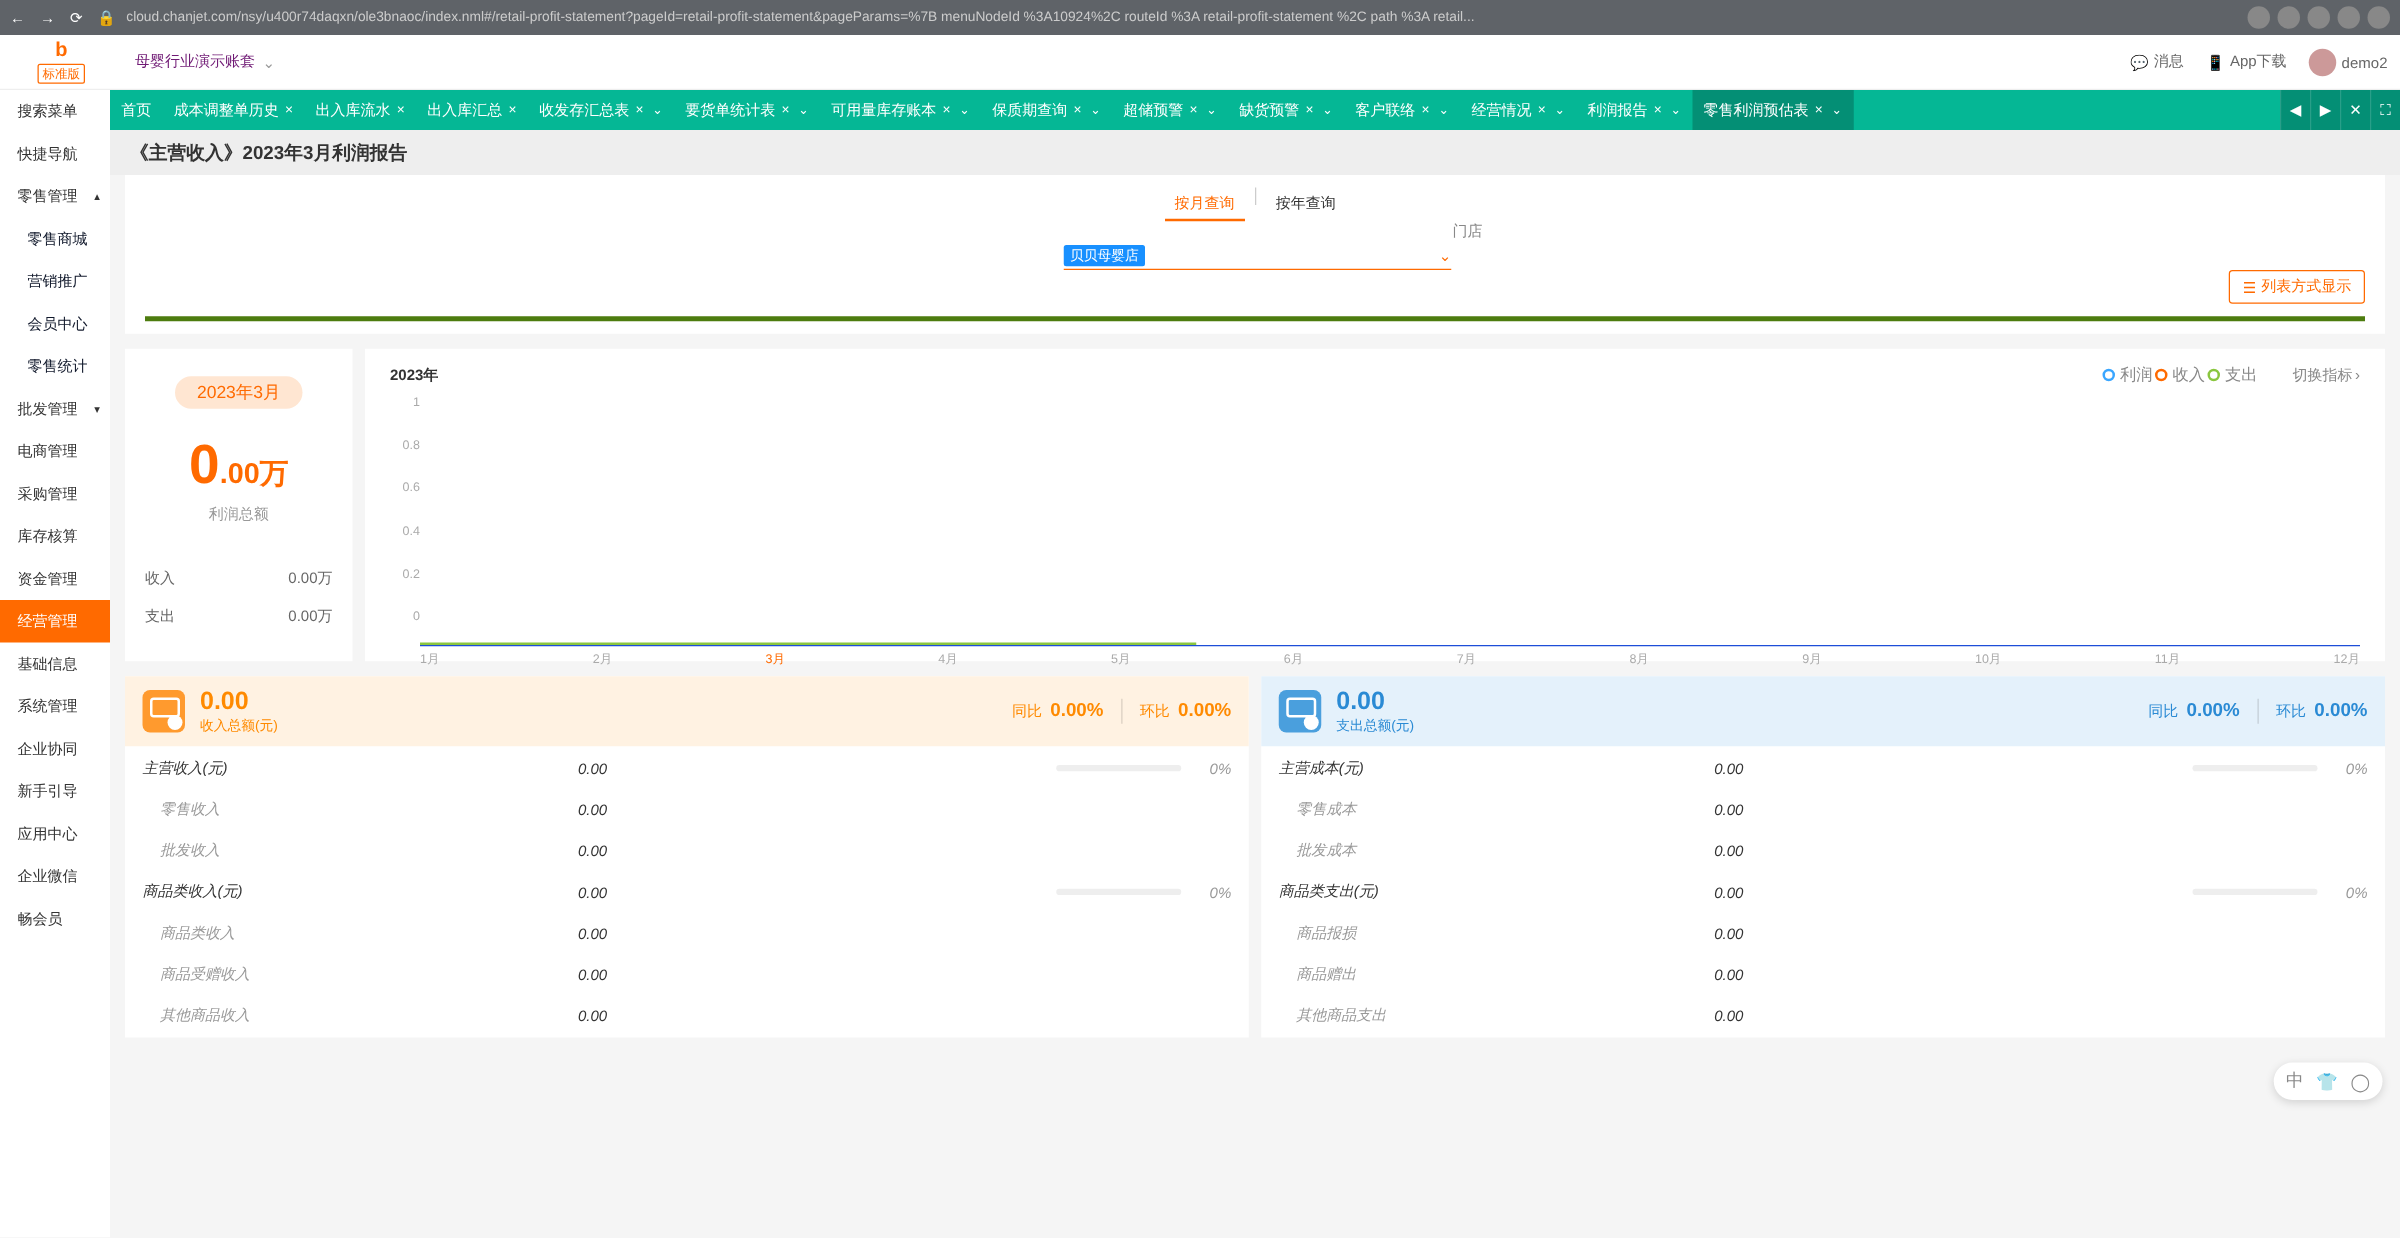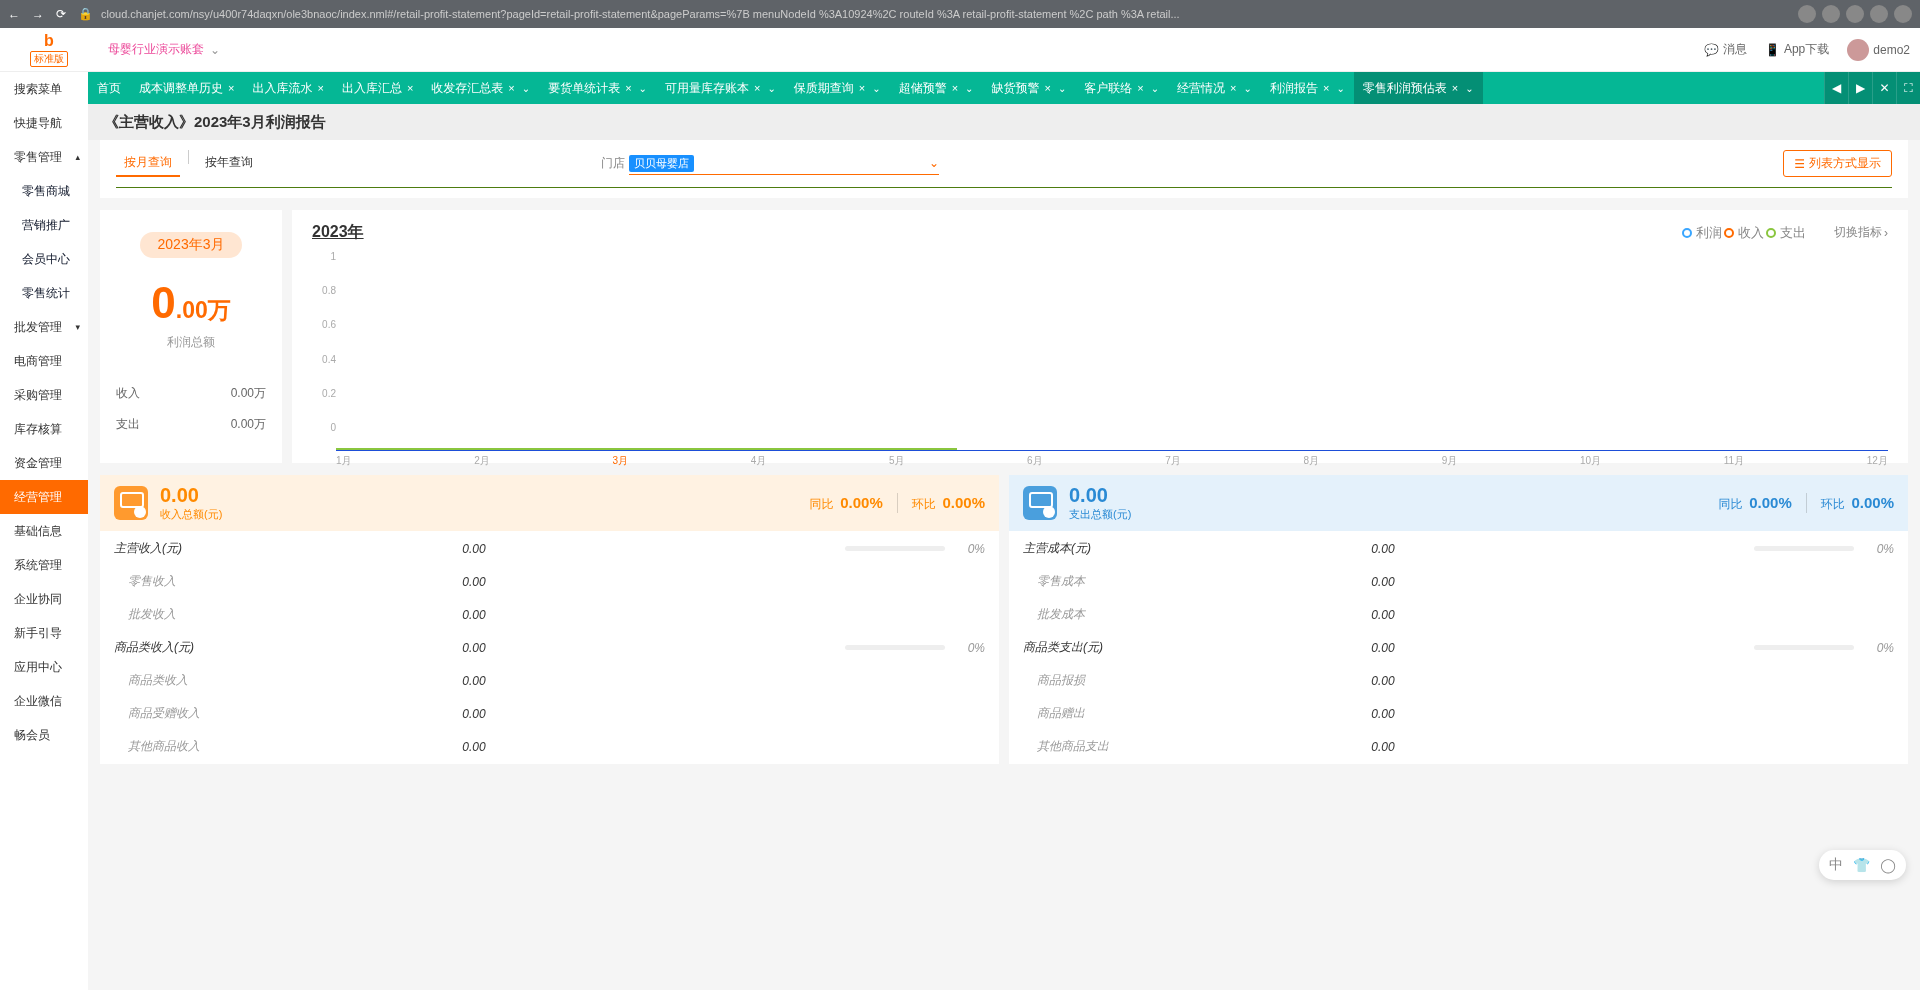--- a/index.html
+++ b/index.html
@@ -6,21 +6,21 @@
 body { font-family: "Microsoft YaHei", Arial, sans-serif; font-size: 12px; color: #333; background: #f5f5f5; overflow: hidden; }
 .browser-bar { height: 28px; background: #5f6368; display: flex; align-items: center; padding: 0 8px; gap: 8px; }
 .browser-nav { display: flex; gap: 12px; color: #fff; }
 .browser-url { flex: 1; color: #ccc; font-size: 11px; overflow: hidden; white-space: nowrap; }
 .browser-icons { display: flex; gap: 6px; }
 .browser-icons span { width: 18px; height: 18px; border-radius: 50%; background: #888; }
 .top-header { height: 44px; background: #fff; display: flex; align-items: center; padding: 0 10px; border-bottom: 1px solid #eee; }
 .logo { width: 78px; display: flex; flex-direction: column; align-items: center; gap: 1px; }
 .logo-icon { font-size: 16px; color: #ff6a00; font-weight: bold; }
 .logo-label { font-size: 10px; color: #ff6a00; border: 1px solid #ff6a00; padding: 0 3px; border-radius: 2px; }
-.account-select { margin-left: 20px; color: #ec4899; display: flex; align-items: center; gap: 6px; }
+.account-select { margin-left: 20px; color: #701a75; display: flex; align-items: center; gap: 6px; }
 .account-select::after { content: "⌄"; color: #999; }
 .header-right { margin-left: auto; display: flex; align-items: center; gap: 18px; }
 .header-right-item { display: flex; align-items: center; gap: 4px; color: #666; }
 .avatar { width: 22px; height: 22px; border-radius: 50%; background: #c99; }
 .main-layout { display: flex; height: calc(100vh - 72px); }
 .sidebar { width: 88px; background: #fff; overflow-y: auto; }
 .sidebar-item { height: 34px; display: flex; align-items: center; padding-left: 14px; color: #333; cursor: pointer; }
 .sidebar-item.sub { padding-left: 22px; color: #0f172a; }
 .sidebar-item.active { background: #ff6a00; color: #fff; }
 .sidebar-item.expand::after { content: "▴"; margin-left: auto; margin-right: 8px; font-size: 9px; }
@@ -29,21 +29,21 @@
 .tabs-bar { height: 32px; background: #05b795; display: flex; align-items: stretch; }
 .tab { padding: 0 9px; display: flex; align-items: center; color: #fff; gap: 5px; white-space: nowrap; font-size: 12px; position: relative; cursor: pointer; }
 .tab.active { background: #048f75; }
 .tab-close { font-size: 11px; cursor: pointer; }
 .tab-caret::after { content: "⌄"; font-size: 10px; margin-left: 2px; }
 .tabs-controls { margin-left: auto; display: flex; }
 .tabs-controls .ctrl { width: 24px; display: flex; align-items: center; justify-content: center; color: #fff; background: #048f75; cursor: pointer; border-left: 1px solid rgba(255,255,255,0.15); }
 .page { flex: 1; overflow-y: auto; background: #f5f5f5; padding-bottom: 20px; }
 .page-title-bar { height: 36px; background: #eee; display: flex; align-items: center; padding: 0 16px; font-size: 15px; font-weight: bold; }
 .filter-panel { background: #fff; margin: 0 12px; padding: 10px 16px; }
-.filter-row1 { display: flex; align-items: center; border-bottom: 1px solid #4d7c0f; padding-bottom: 10px; }
+.filter-row1 { display: flex; align-items: center; border-bottom: 4px solid #4d7c0f; padding-bottom: 10px; flex-direction: column; }
 .filter-tabs { display: flex; gap: 4px; }
 .filter-tab { padding: 4px 8px; cursor: pointer; }
 .filter-tab.active { color: #ff6a00; border-bottom: 2px solid #ff6a00; }
 .filter-sep { width: 1px; height: 14px; background: #ccc; margin: 0 4px; }
 .store-label { margin-left: 340px; color: #888; }
 .store-field { margin-left: 4px; width: 310px; border-bottom: 1px solid #ff6a00; display: flex; align-items: center; padding: 2px 0; }
 .store-tag { background: #1890ff; color: #fff; padding: 1px 5px; font-size: 11px; border-radius: 2px; }
 .store-field::after { content: "⌄"; margin-left: auto; color: #ff6a00; }
 .list-mode-btn { margin-left: auto; border: 1px solid #ff6a00; color: #ff6a00; padding: 4px 10px; border-radius: 3px; display: flex; align-items: center; gap: 4px; cursor: pointer; }
 .filter-row2 { padding-top: 10px; display: flex; align-items: center; gap: 6px; color: #666; }
@@ -53,21 +53,21 @@
 .summary-card { width: 182px; background: #fff; padding: 22px 16px 14px; text-align: center; }
 .summary-month { display: inline-block; background: #ffe6d2; color: #ff6a00; padding: 4px 18px; border-radius: 14px; font-size: 14px; }
 .summary-big { margin-top: 20px; color: #ff6a00; font-weight: bold; }
 .summary-big .big { font-size: 44px; }
 .summary-big .small { font-size: 23px; }
 .summary-label { color: #999; margin-top: 6px; }
 .summary-split { display: flex; flex-direction: column; gap: 14px; margin-top: 34px; text-align: left; }
 .summary-split-row { display: flex; justify-content: space-between; color: #666; }
 .chart-card { flex: 1; background: #fff; padding: 12px 20px; }
 .chart-header { display: flex; align-items: center; }
-.chart-year { font-size: 16px; font-weight: bold; text-decoration: underline; }
+.chart-year { font-size: 12px; font-weight: bold; }
 .chart-legend { margin-left: auto; display: flex; gap: 2px; color: #888; font-size: 13px; }
 .legend-item { display: flex; align-items: center; gap: 4px; }
 .legend-dot { width: 10px; height: 10px; border-radius: 50%; border: 2px solid; background: #fff; }
 .switch-metric { margin-left: 28px; color: #888; display: flex; align-items: center; gap: 2px; cursor: pointer; }
 .chart-body { height: 200px; display: flex; margin-top: 8px; }
 .y-axis { width: 24px; display: flex; flex-direction: column; justify-content: space-between; align-items: flex-end; color: #aaa; font-size: 10px; padding-bottom: 18px; }
 .chart-plot { flex: 1; position: relative; border-bottom: 1px solid #1d4ed8; }
 .chart-line { position: absolute; left: 0; bottom: 0; height: 2px; background: #8ac63f; width: 40%; }
 .x-axis { position: absolute; left: 0; right: 0; bottom: -18px; display: flex; justify-content: space-between; color: #aaa; font-size: 10px; }
 .x-axis span.active { color: #ff6a00; }

